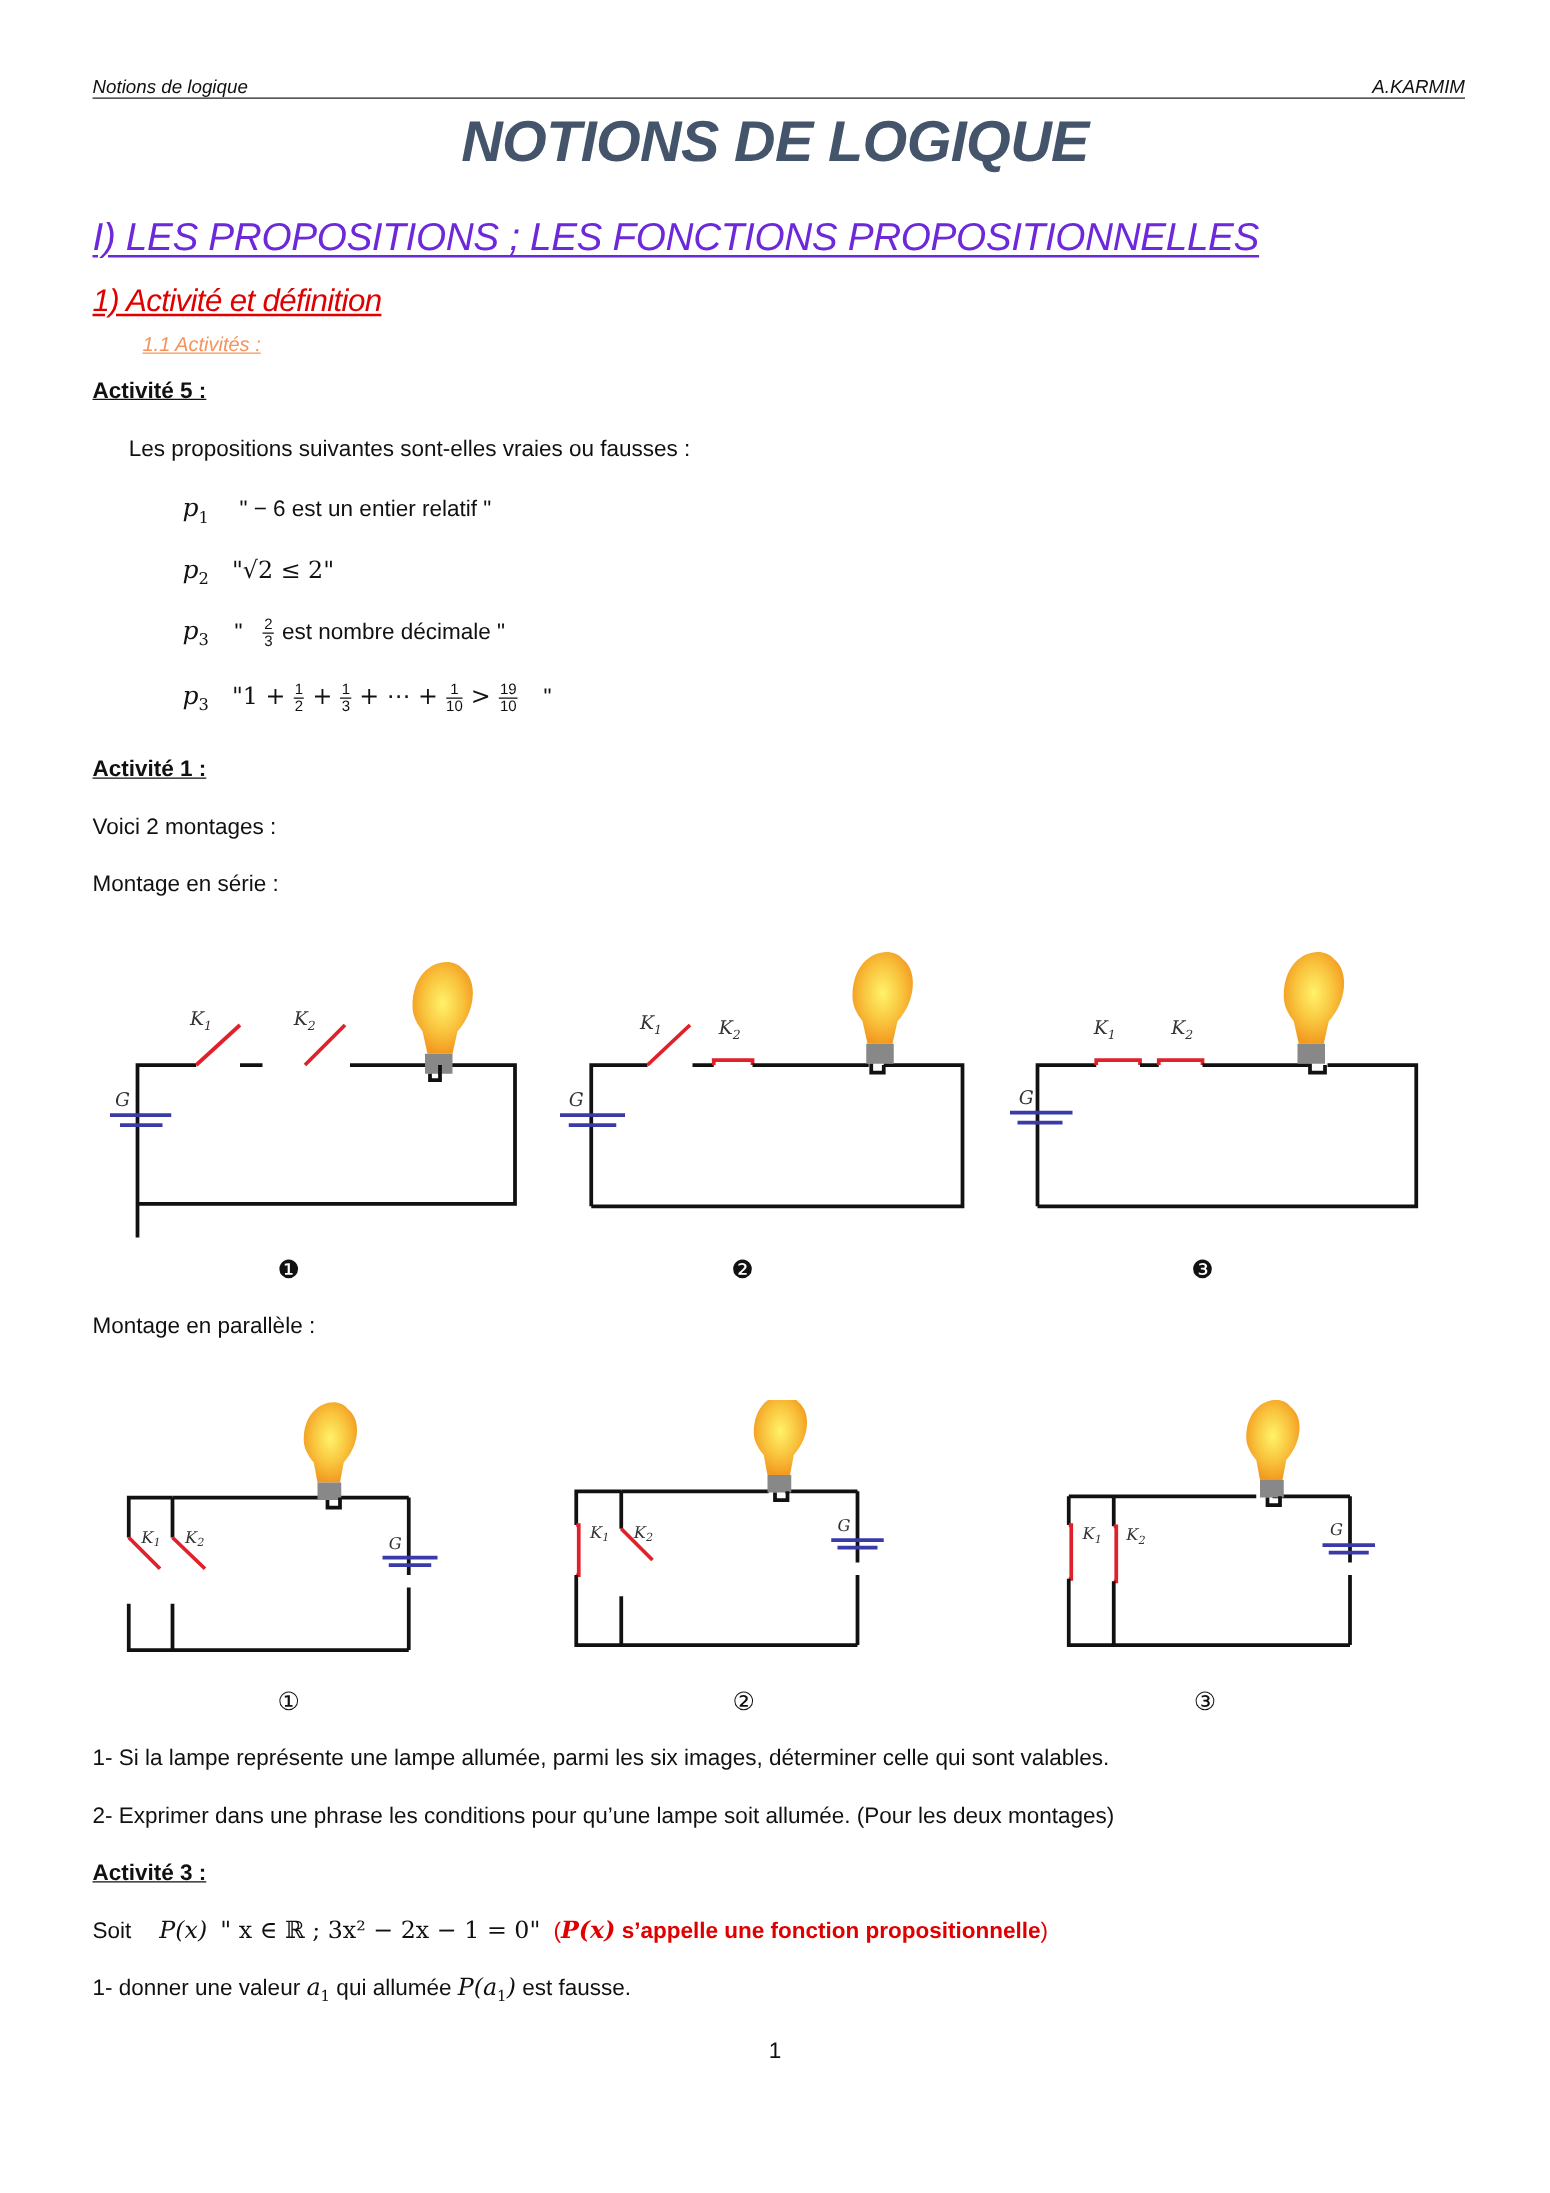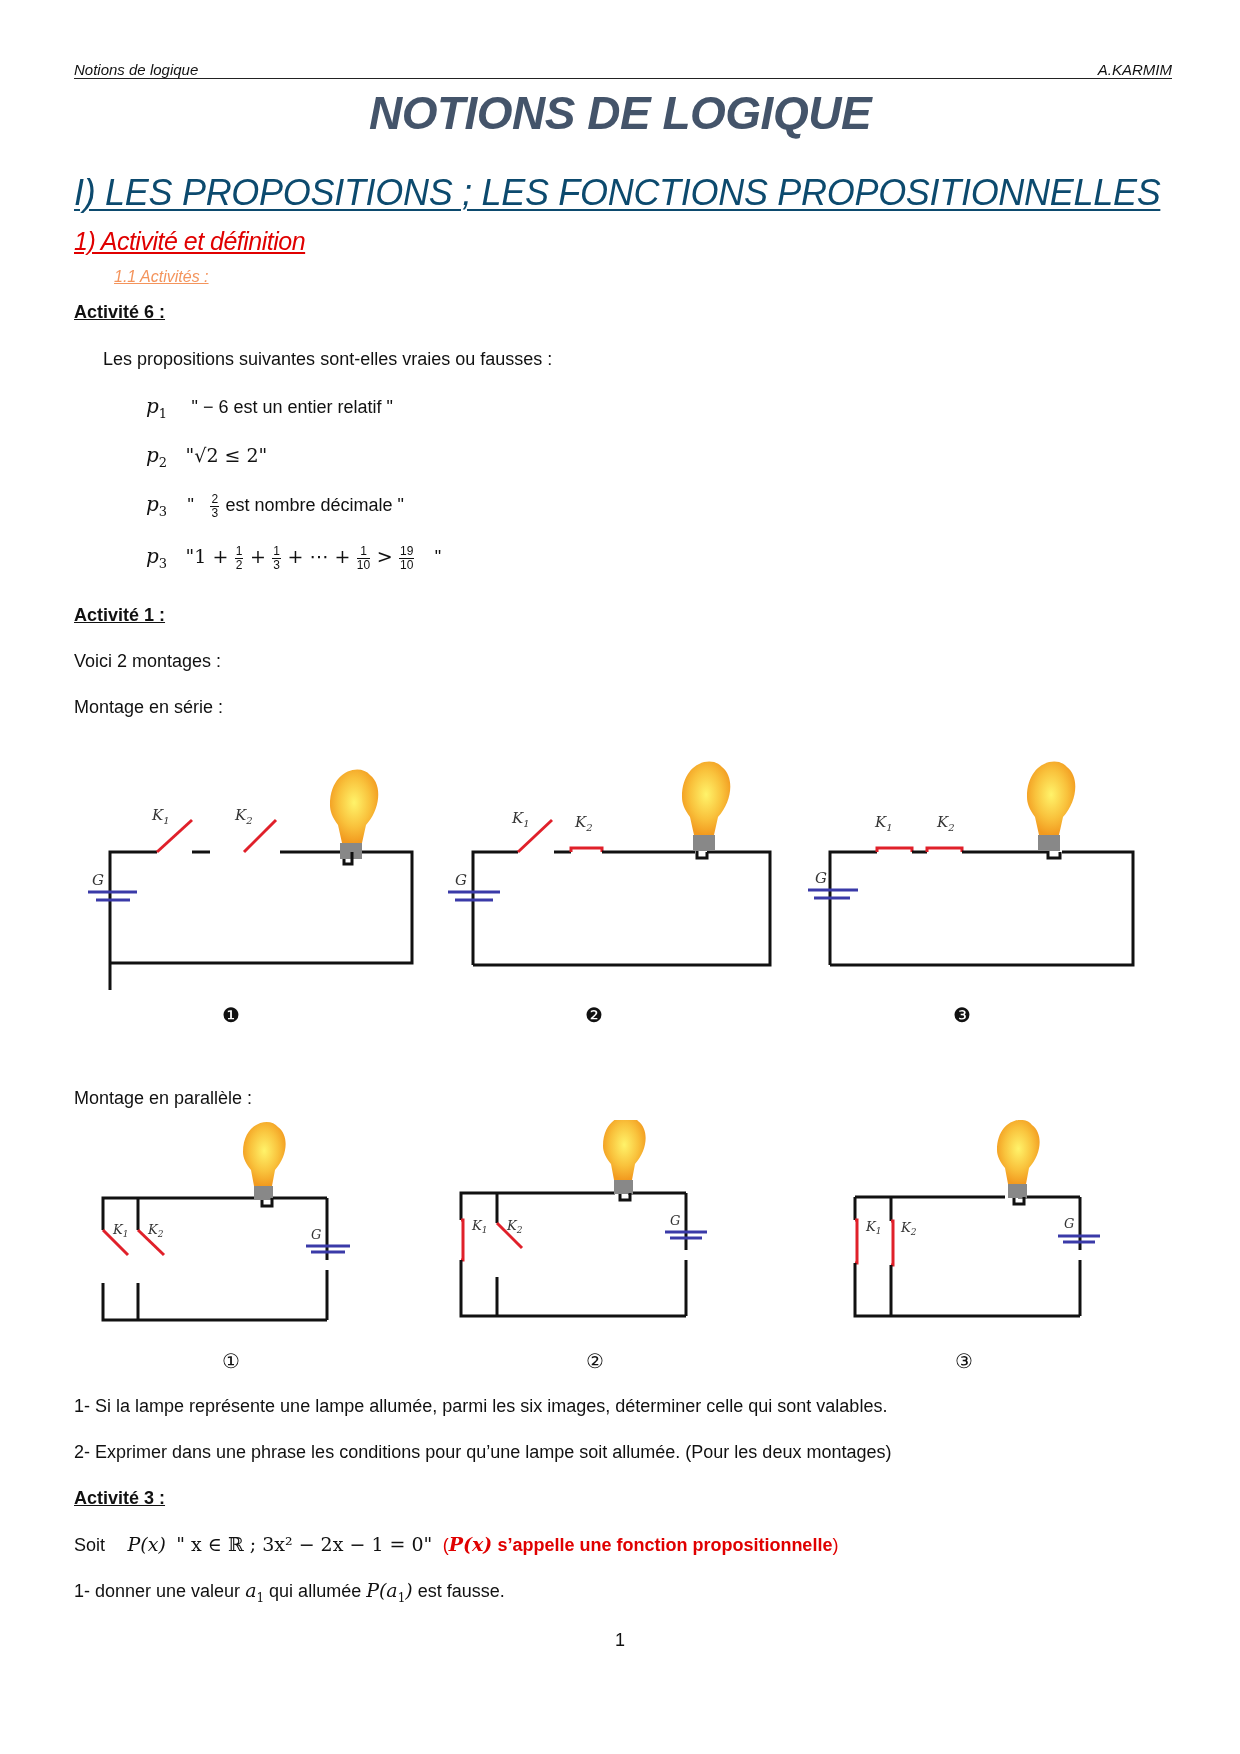--- a/index.html
+++ b/index.html
@@ -1,21 +1,21 @@
 <!DOCTYPE html>
 <html><head>
 <meta charset="utf-8">
 <style>
   html, body { margin: 0; padding: 0; background: #ffffff; }
   body { width: 1240px; height: 1754px; position: relative; overflow: hidden; font-family: "Liberation Sans", sans-serif; color: #111; }
   .abs { position: absolute; }
   .hdr { font-family: "Liberation Sans", sans-serif; font-style: italic; font-size: 15px; color: #111; }
   .hdr-line { position: absolute; left: 74px; top: 78px; width: 1098px; height: 0; border-top: 1.5px solid #222; }
   .main-title { left: 0; width: 1240px; top: 86px; text-align: center; font-family: "Liberation Sans", sans-serif; font-weight: bold; font-style: italic; font-size: 46px; color: #44546a; letter-spacing: -0.5px; }
-  .h1 { left: 74px; top: 172px; font-family: "Liberation Sans", sans-serif; font-style: italic; font-size: 36px; color: #0c4a6e; text-decoration: underline; text-decoration-thickness: 2px; text-underline-offset: 4px; letter-spacing: -0.3px; }
+  .h1 { left: 74px; top: 172px; font-family: "Liberation Sans", sans-serif; font-style: italic; font-size: 31px; color: #6d28d9; text-decoration: underline; text-decoration-thickness: 2px; text-underline-offset: 4px; letter-spacing: -0.3px; }
   .h2 { left: 74px; top: 227px; font-family: "Liberation Sans", sans-serif; font-style: italic; font-size: 25px; color: #e00000; text-decoration: underline; letter-spacing: -0.5px; }
   .h3 { left: 114px; top: 268px; font-family: "Liberation Sans", sans-serif; font-style: italic; font-size: 16px; color: #f4945c; text-decoration: underline; }
   .act { left: 74px; font-weight: bold; font-size: 18px; text-decoration: underline; color: #111; }
   .txt { font-size: 18px; color: #111; }
   .math { font-family: "DejaVu Serif", serif; font-size: 19px; }
   .pvar { font-family: "DejaVu Serif", serif; font-style: italic; font-size: 20px; }
   .pvar sub { font-style: normal; font-size: 13px; }
   .frac { display: inline-block; vertical-align: middle; text-align: center; font-size: 12px; line-height: 13px; margin: 0 2px; }
   .frac .num { display: block; border-bottom: 1px solid #111; padding: 0 1px; }
   .frac .den { display: block; }
@@ -29,21 +29,21 @@
 <div class="abs hdr" style="left:74px; top:61px;">Notions de logique</div>
 <div class="abs hdr" style="right:68px; top:61px;margin-left:39px;">A.KARMIM</div>
 <div class="hdr-line"></div>
 
 <div class="abs main-title">NOTIONS DE LOGIQUE</div>
 
 <div class="abs h1">I) LES PROPOSITIONS ; LES FONCTIONS PROPOSITIONNELLES</div>
 <div class="abs h2">1) Activité et définition</div>
 <div class="abs h3">1.1 Activités :</div>
 
-<div class="abs act" style="top:302px;">Activité 6 :</div>
+<div class="abs act" style="top:302px;">Activité 5 :</div>
 <div class="abs txt" style="left:103px; top:349px;">Les propositions suivantes sont-elles vraies ou fausses :</div>
 
 <div class="abs" style="left:146px; top:394px;">
   <span class="pvar"><span>p</span><sub>1</sub></span>
   <span class="txt" style="margin-left:20px;">" − 6 est un entier relatif "</span>
 </div>
 
 <div class="abs" style="left:146px; top:443px;">
   <span class="pvar"><span>p</span><sub>2</sub></span>
   <span class="math" style="margin-left:14px;">"√2 ≤ 2"</span>
@@ -131,21 +131,21 @@
     <path d="M1027,32 C1027,-3 1057,-10 1067,2 C1080,12 1077,37 1063,52 L1059,70 L1039,70 L1035,52 C1029,44 1027,38 1027,32 Z" fill="url(#bulbG)" transform="translate(0,5)"></path>
     <rect x="1038" y="75" width="22" height="16" fill="#888"></rect>
     <polyline points="1048,91 1048,98 1060,98 1060,92" fill="none" stroke="#111" stroke-width="3"></polyline>
   </g>
 </svg>
 
 <div class="abs circ-label" style="left:211px; top:1003px;">❶</div>
 <div class="abs circ-label" style="left:574px; top:1003px;">❷</div>
 <div class="abs circ-label" style="left:942px; top:1003px;">❸</div>
 
-<div class="abs txt" style="left:74px; top:1088px;">Montage en parallèle :</div>
+<div class="abs txt" style="left:74px; top:1050px;">Montage en parallèle :</div>
 
 <svg class="abs" style="left:0; top:1120px;" width="1240" height="210">
 
   <g>
     <polyline points="103,110 103,78 138,78" fill="none" stroke="#111" stroke-width="3"></polyline>
     <line x1="138" y1="78" x2="138" y2="110" stroke="#111" stroke-width="3"></line>
     <line x1="138" y1="78" x2="260" y2="78" stroke="#111" stroke-width="3"></line>
     <line x1="272" y1="78" x2="327" y2="78" stroke="#111" stroke-width="3"></line>
     <line x1="327" y1="78" x2="327" y2="140" stroke="#111" stroke-width="3"></line>
     <line x1="327" y1="150" x2="327" y2="200" stroke="#111" stroke-width="3"></line>

